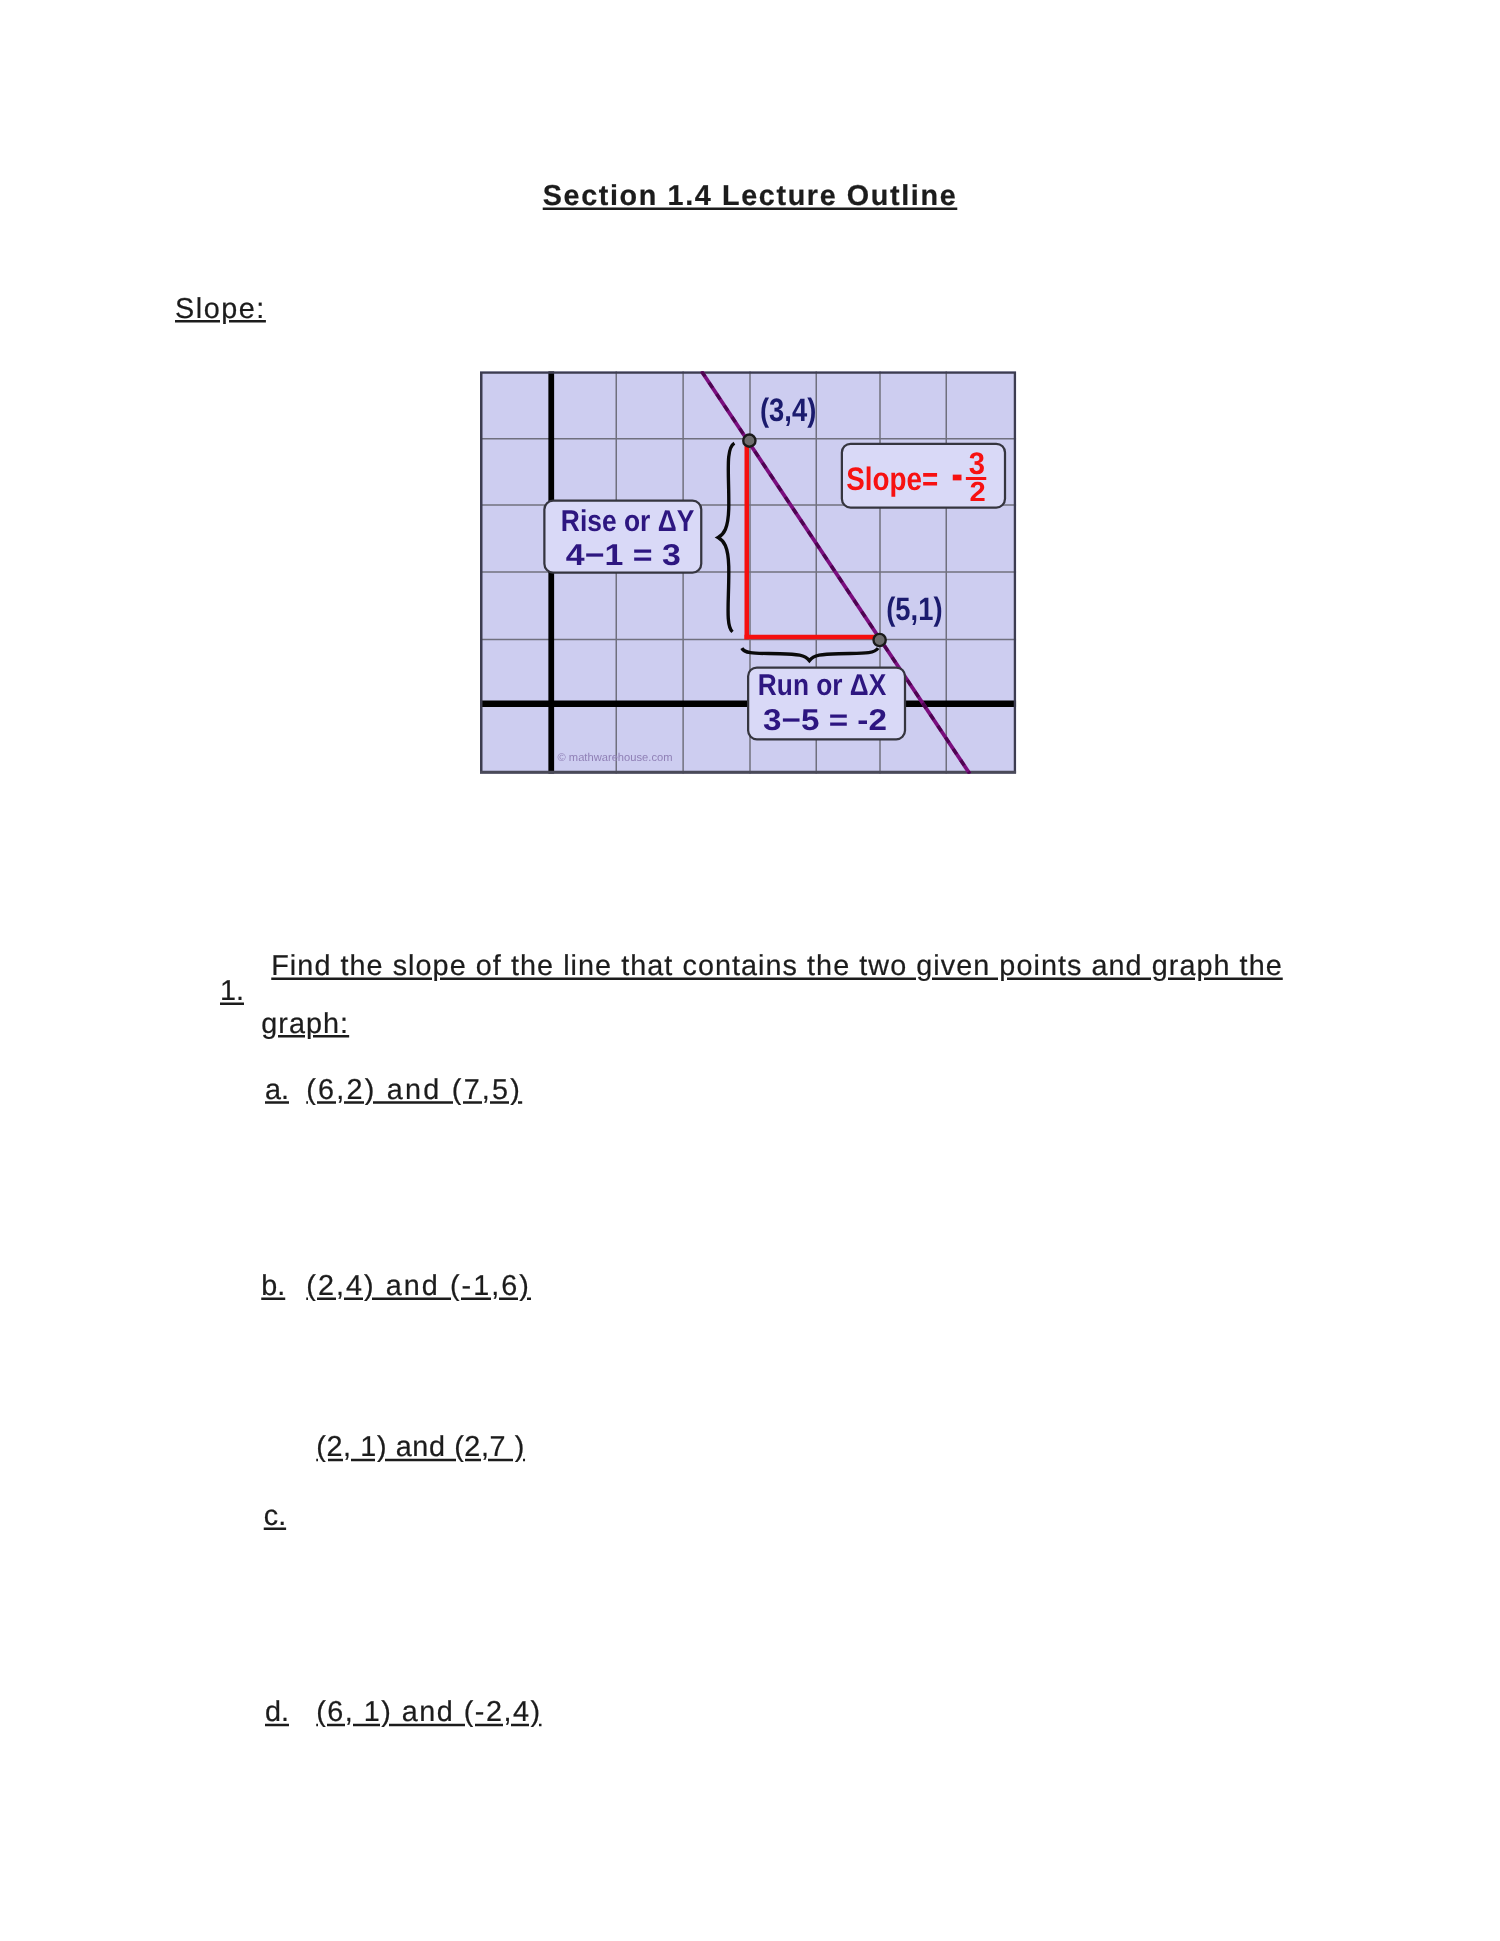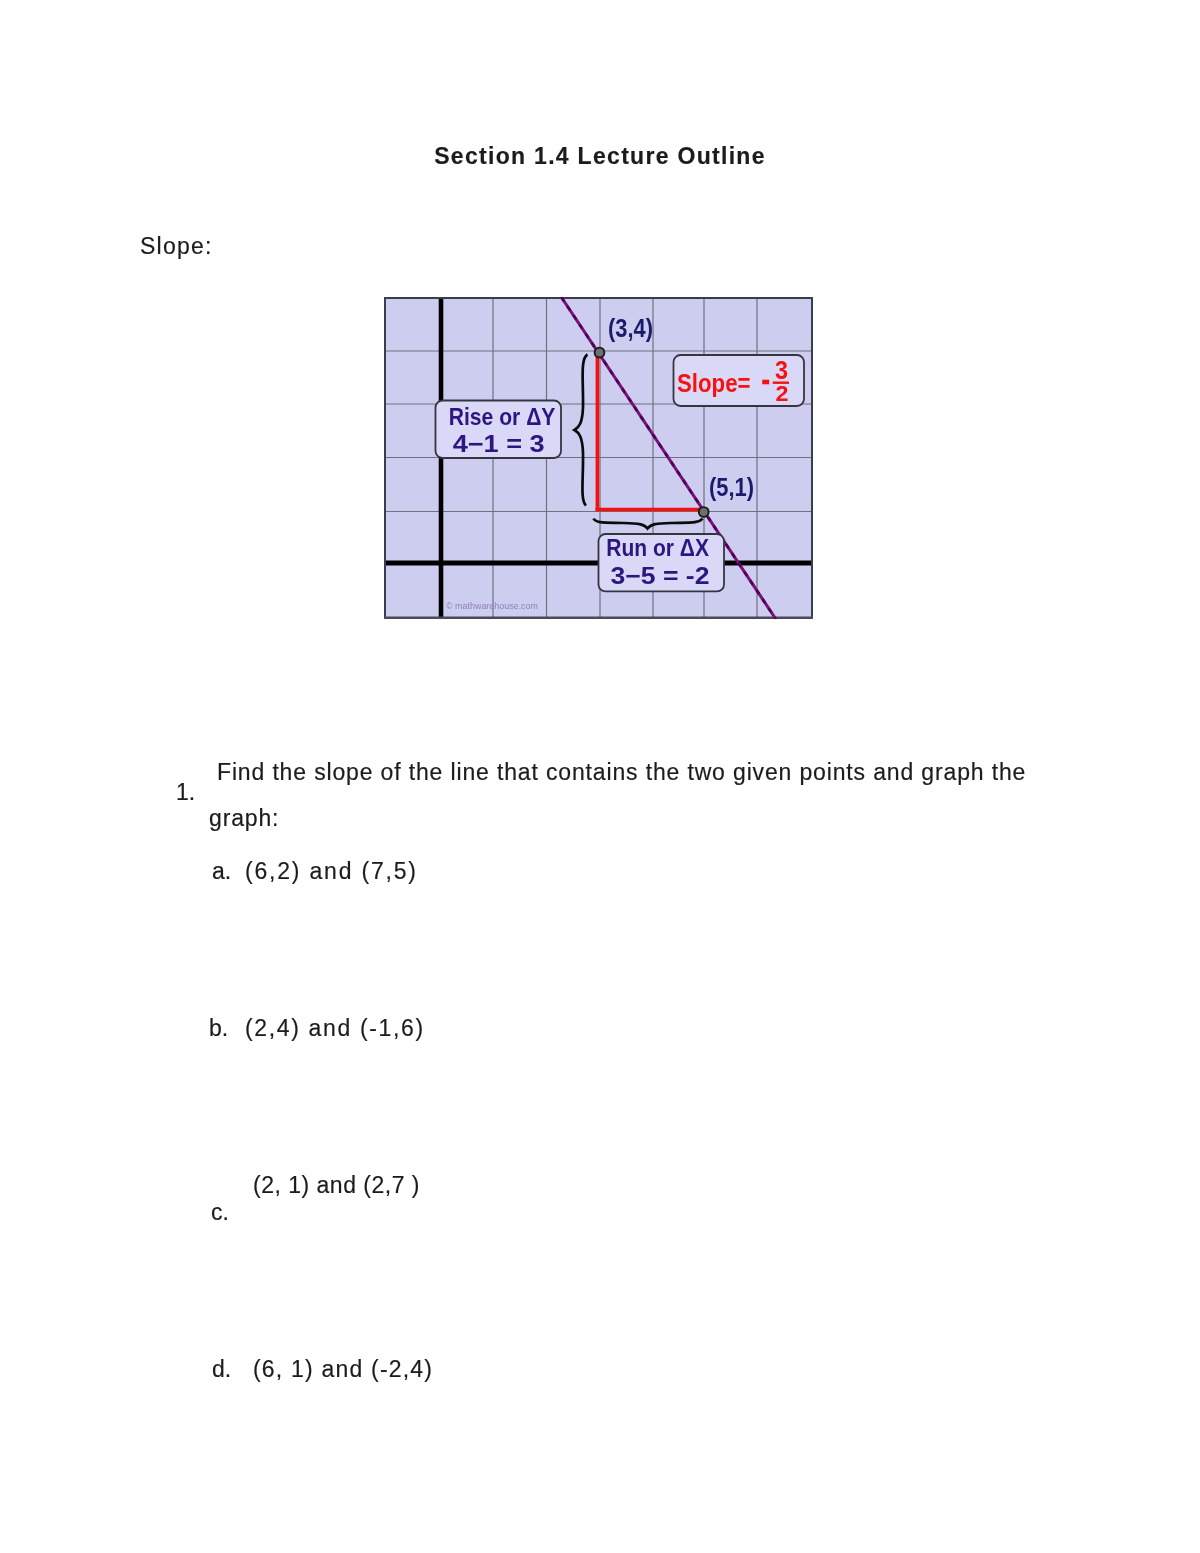--- a/index.html
+++ b/index.html
@@ -1,17 +1,17 @@
 <!DOCTYPE html>
 <html><head>
 <meta charset="utf-8">
 <style>
   html,body{margin:0;padding:0;background:#ffffff;}
   body{width:1200px;height:1553px;position:relative;font-family:"Liberation Sans",sans-serif;color:#1c1c1c;}
-  .t{position:absolute;font-size:23px;line-height:26px;white-space:pre;-webkit-text-stroke:0.18px #1c1c1c;}
+  .t{position:absolute;font-size:23px;line-height:26px;white-space:pre;text-decoration:underline;-webkit-text-stroke:0.18px #1c1c1c;}
 </style>
 </head>
 <body>
   <div class="t" id="title" style="top:142.5px;left:0;width:1200px;text-align:center;font-weight:bold;letter-spacing:1.3px;">Section 1.4 Lecture Outline</div>
   <div class="t" id="slope" style="top:233px;left:140px;letter-spacing:1.25px;">Slope:</div>
 
   <svg id="graph" style="position:absolute;left:384px;top:297px;" width="429" height="322" viewBox="0 0 429 322" xmlns="http://www.w3.org/2000/svg">
     <rect x="0" y="0" width="429" height="322" fill="#cdcdf0"></rect>
     <g stroke="#70707e" stroke-width="1.2">
       <line x1="109" y1="0" x2="109" y2="322"></line>
@@ -66,16 +66,16 @@
   <div class="t" id="l1a" style="top:759px;left:217px;letter-spacing:0.85px;">Find the slope of the line that contains the two given points and graph the</div>
   <div class="t" id="l1b" style="top:804.5px;left:209px;letter-spacing:0.85px;">graph:</div>
 
   <div class="t" id="an" style="top:857.5px;left:212px;">a.</div>
   <div class="t" id="at" style="top:857.5px;left:245px;letter-spacing:1.8px;">(6,2) and (7,5)</div>
 
   <div class="t" id="bn" style="top:1014.5px;left:209px;">b.</div>
   <div class="t" id="bt" style="top:1014.5px;left:245px;letter-spacing:1.65px;">(2,4) and (-1,6)</div>
 
   <div class="t" id="cn" style="top:1198.5px;left:211px;">c.</div>
-  <div class="t" id="ct" style="top:1172px;left:253px;letter-spacing:0.5px;">(2, 1) and (2,7 )</div>
+  <div class="t" id="ct" style="top:1144px;left:253px;letter-spacing:0.5px;">(2, 1) and (2,7 )</div>
 
   <div class="t" id="dn" style="top:1355.5px;left:212px;">d.</div>
   <div class="t" id="dt" style="top:1355.5px;left:253px;letter-spacing:1.2px;">(6, 1) and (-2,4)</div>
 
 </body></html>

